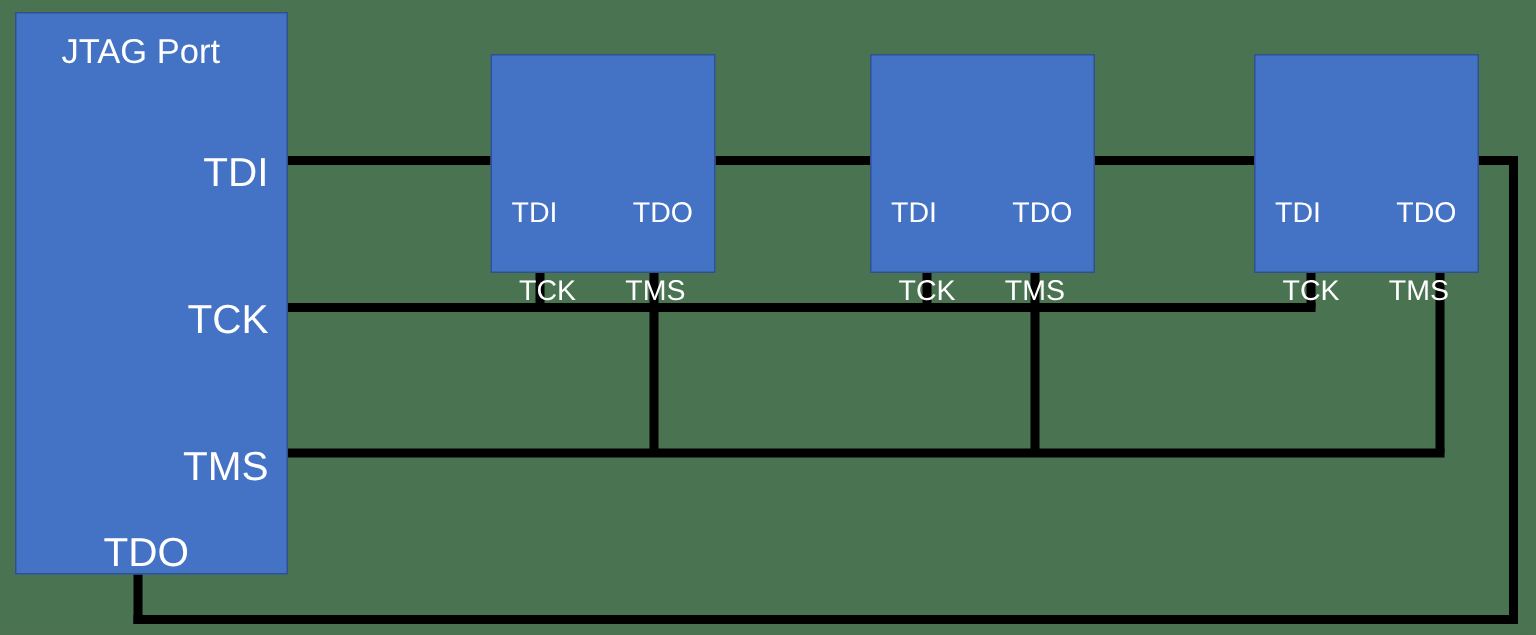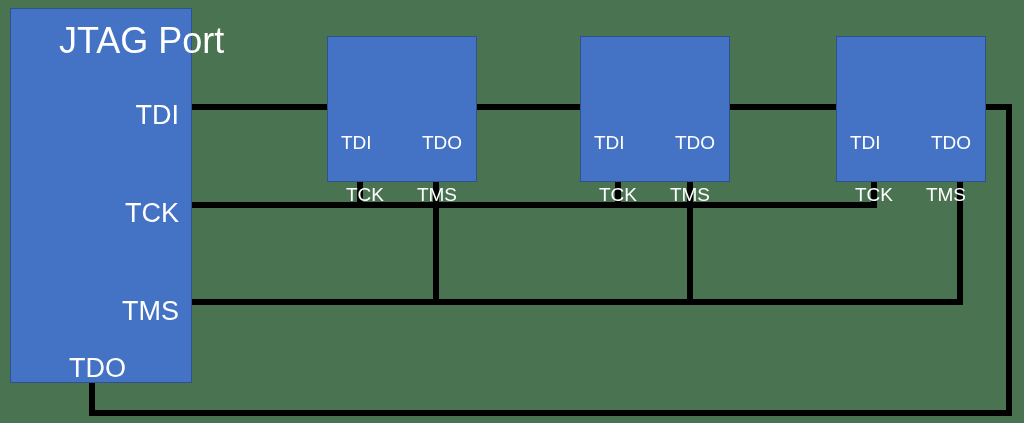--- a/index.html
+++ b/index.html
@@ -42,22 +42,22 @@
   #device-box-3 { left: 836px; }
 
   
   .lbl {
     position: absolute;
     color: #ffffff;
     white-space: nowrap;
     line-height: 1;
   }
   .port-title {
-    font-size: 36px;
-    left: 48px;
+    font-size: 23px;
+    left: 30px;
     top: 14px;
   }
   .port-pin {
     font-size: 27px;
     text-align: right;
   }
   #jtag-pin-tdi  { right: 12px; top: 93px; }
   #jtag-pin-tck  { right: 12px; top: 191px; }
   #jtag-pin-tms  { right: 12px; top: 289px; }
   #jtag-pin-tdo  { left: 58px;  top: 346px; }

